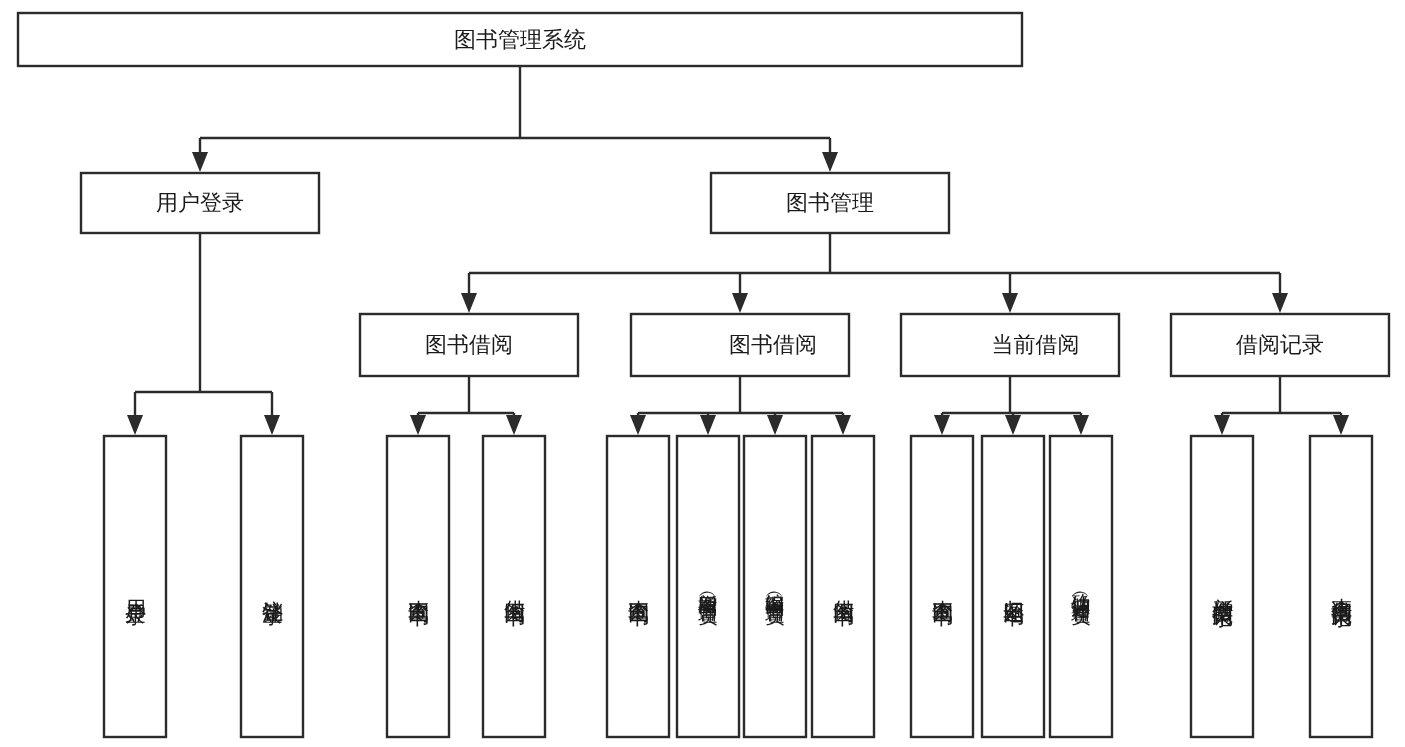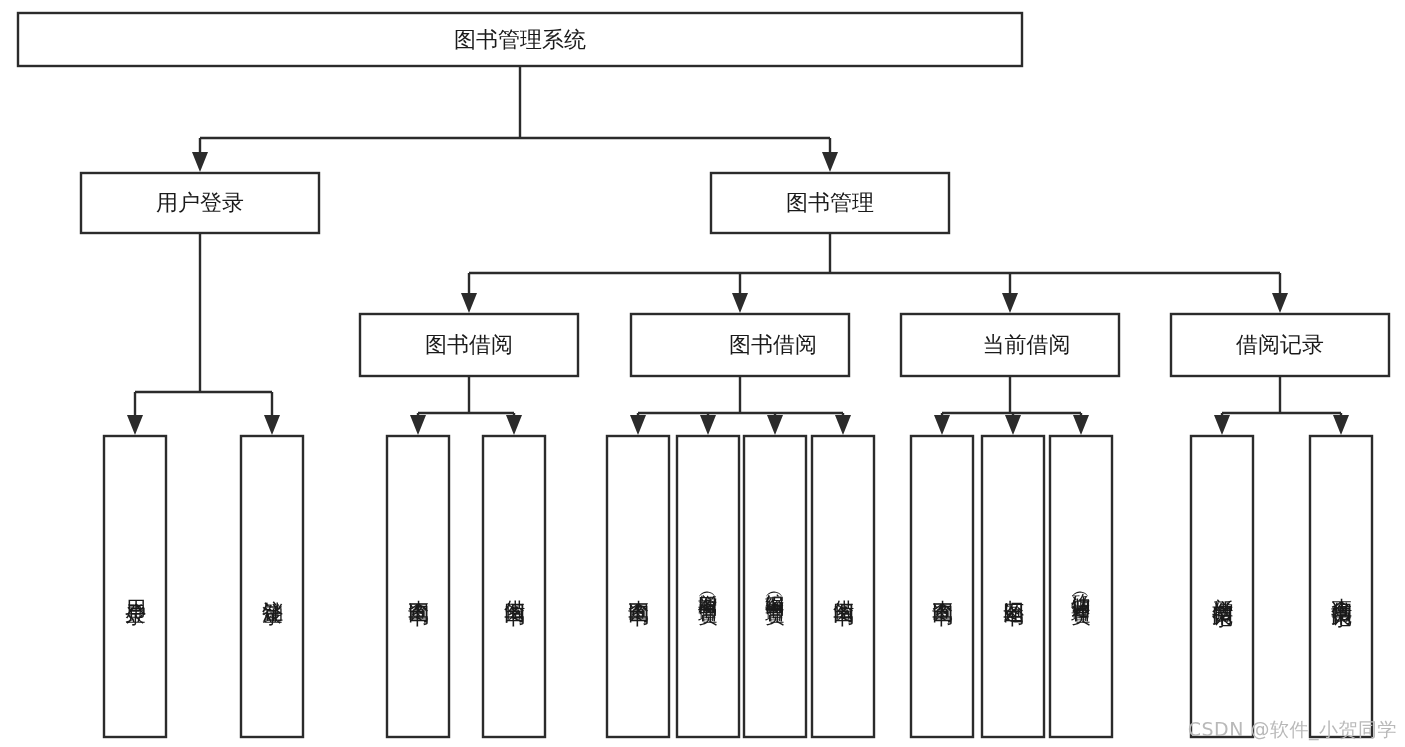--- a/index.html
+++ b/index.html
@@ -172,21 +172,21 @@
       <div class="hlabel-wrap" style="left: 18px; top: 13px; width: 1004px; height: 53px;">图书管理系统</div>
       <div class="hit-box" title="图书管理系统" style="left: 18px; top: 13px; width: 1004px; height: 53px;"></div>
       <div class="hlabel-wrap" style="left: 81px; top: 173px; width: 238px; height: 60px;">用户登录</div>
       <div class="hit-box" title="用户登录" style="left: 81px; top: 173px; width: 238px; height: 60px;"></div>
       <div class="hlabel-wrap" style="left: 711px; top: 173px; width: 238px; height: 60px;">图书管理</div>
       <div class="hit-box" title="图书管理" style="left: 711px; top: 173px; width: 238px; height: 60px;"></div>
       <div class="hlabel-wrap" style="left: 360px; top: 314px; width: 218px; height: 62px;">图书借阅</div>
       <div class="hit-box" title="新书推荐" style="left: 360px; top: 314px; width: 218px; height: 62px;"></div>
       <div class="hlabel-wrap" style="left: 631px; top: 314px; width: 218px; height: 62px; margin-left: 33px;">图书借阅</div>
       <div class="hit-box" title="图书借阅" style="left: 631px; top: 314px; width: 218px; height: 62px;"></div>
-      <div class="hlabel-wrap" style="left: 901px; top: 314px; width: 251px; height: 62px;">当前借阅</div>
+      <div class="hlabel-wrap" style="left: 901px; top: 314px; width: 251px; height: 62px; padding-left: 9px;">当前借阅</div>
       <div class="hit-box" title="当前借阅" style="left: 901px; top: 314px; width: 218px; height: 62px;"></div>
       <div class="hlabel-wrap" style="left: 1171px; top: 314px; width: 218px; height: 62px; text-align: right;">借阅记录</div>
       <div class="hit-box" title="借阅记录" style="left: 1171px; top: 314px; width: 218px; height: 62px;"></div>
       <div class="vlabel-wrap" style="left: 104px; top: 436px; width: 62px; height: 301px; font-size: 21px;">用户登录</div>
       <div class="hit-box" title="用户登录" style="left: 104px; top: 436px; width: 62px; height: 301px;"></div>
       <div class="vlabel-wrap" style="left: 241px; top: 436px; width: 62px; height: 301px; font-size: 21px;">注销登录</div>
       <div class="hit-box" title="注销登录" style="left: 241px; top: 436px; width: 62px; height: 301px;"></div>
       <div class="vlabel-wrap" style="left: 387px; top: 436px; width: 62px; height: 301px; font-size: 21px;">查询图书</div>
       <div class="hit-box" title="查询图书" style="left: 387px; top: 436px; width: 62px; height: 301px;"></div>
       <div class="vlabel-wrap" style="left: 483px; top: 436px; width: 62px; height: 301px; font-size: 21px;">借阅图书</div>
@@ -204,15 +204,14 @@
       <div class="vlabel-wrap" style="left: 982px; top: 436px; width: 62px; height: 301px; font-size: 21px;">归还图书</div>
       <div class="hit-box" title="归还图书" style="left: 982px; top: 436px; width: 62px; height: 301px;"></div>
       <div class="vlabel-wrap" style="left: 1050px; top: 436px; width: 62px; height: 301px; font-size: 19px;">确认归还（管理员）</div>
       <div class="hit-box" title="确认归还（管理员）" style="left: 1050px; top: 436px; width: 62px; height: 301px;"></div>
       <div class="vlabel-wrap" style="left: 1191px; top: 436px; width: 62px; height: 301px; font-size: 21px;">新增借阅记录</div>
       <div class="hit-box" title="新增借阅记录" style="left: 1191px; top: 436px; width: 62px; height: 301px;"></div>
       <div class="vlabel-wrap" style="left: 1310px; top: 436px; width: 62px; height: 301px; font-size: 21px;">查询借阅记录</div>
       <div class="hit-box" title="查询借阅记录" style="left: 1310px; top: 436px; width: 62px; height: 301px;"></div>
     </div>
 
-  <div id="watermark">CSDN @软件_小贺同学</div>
 
 </div>
 
 </body></html>

